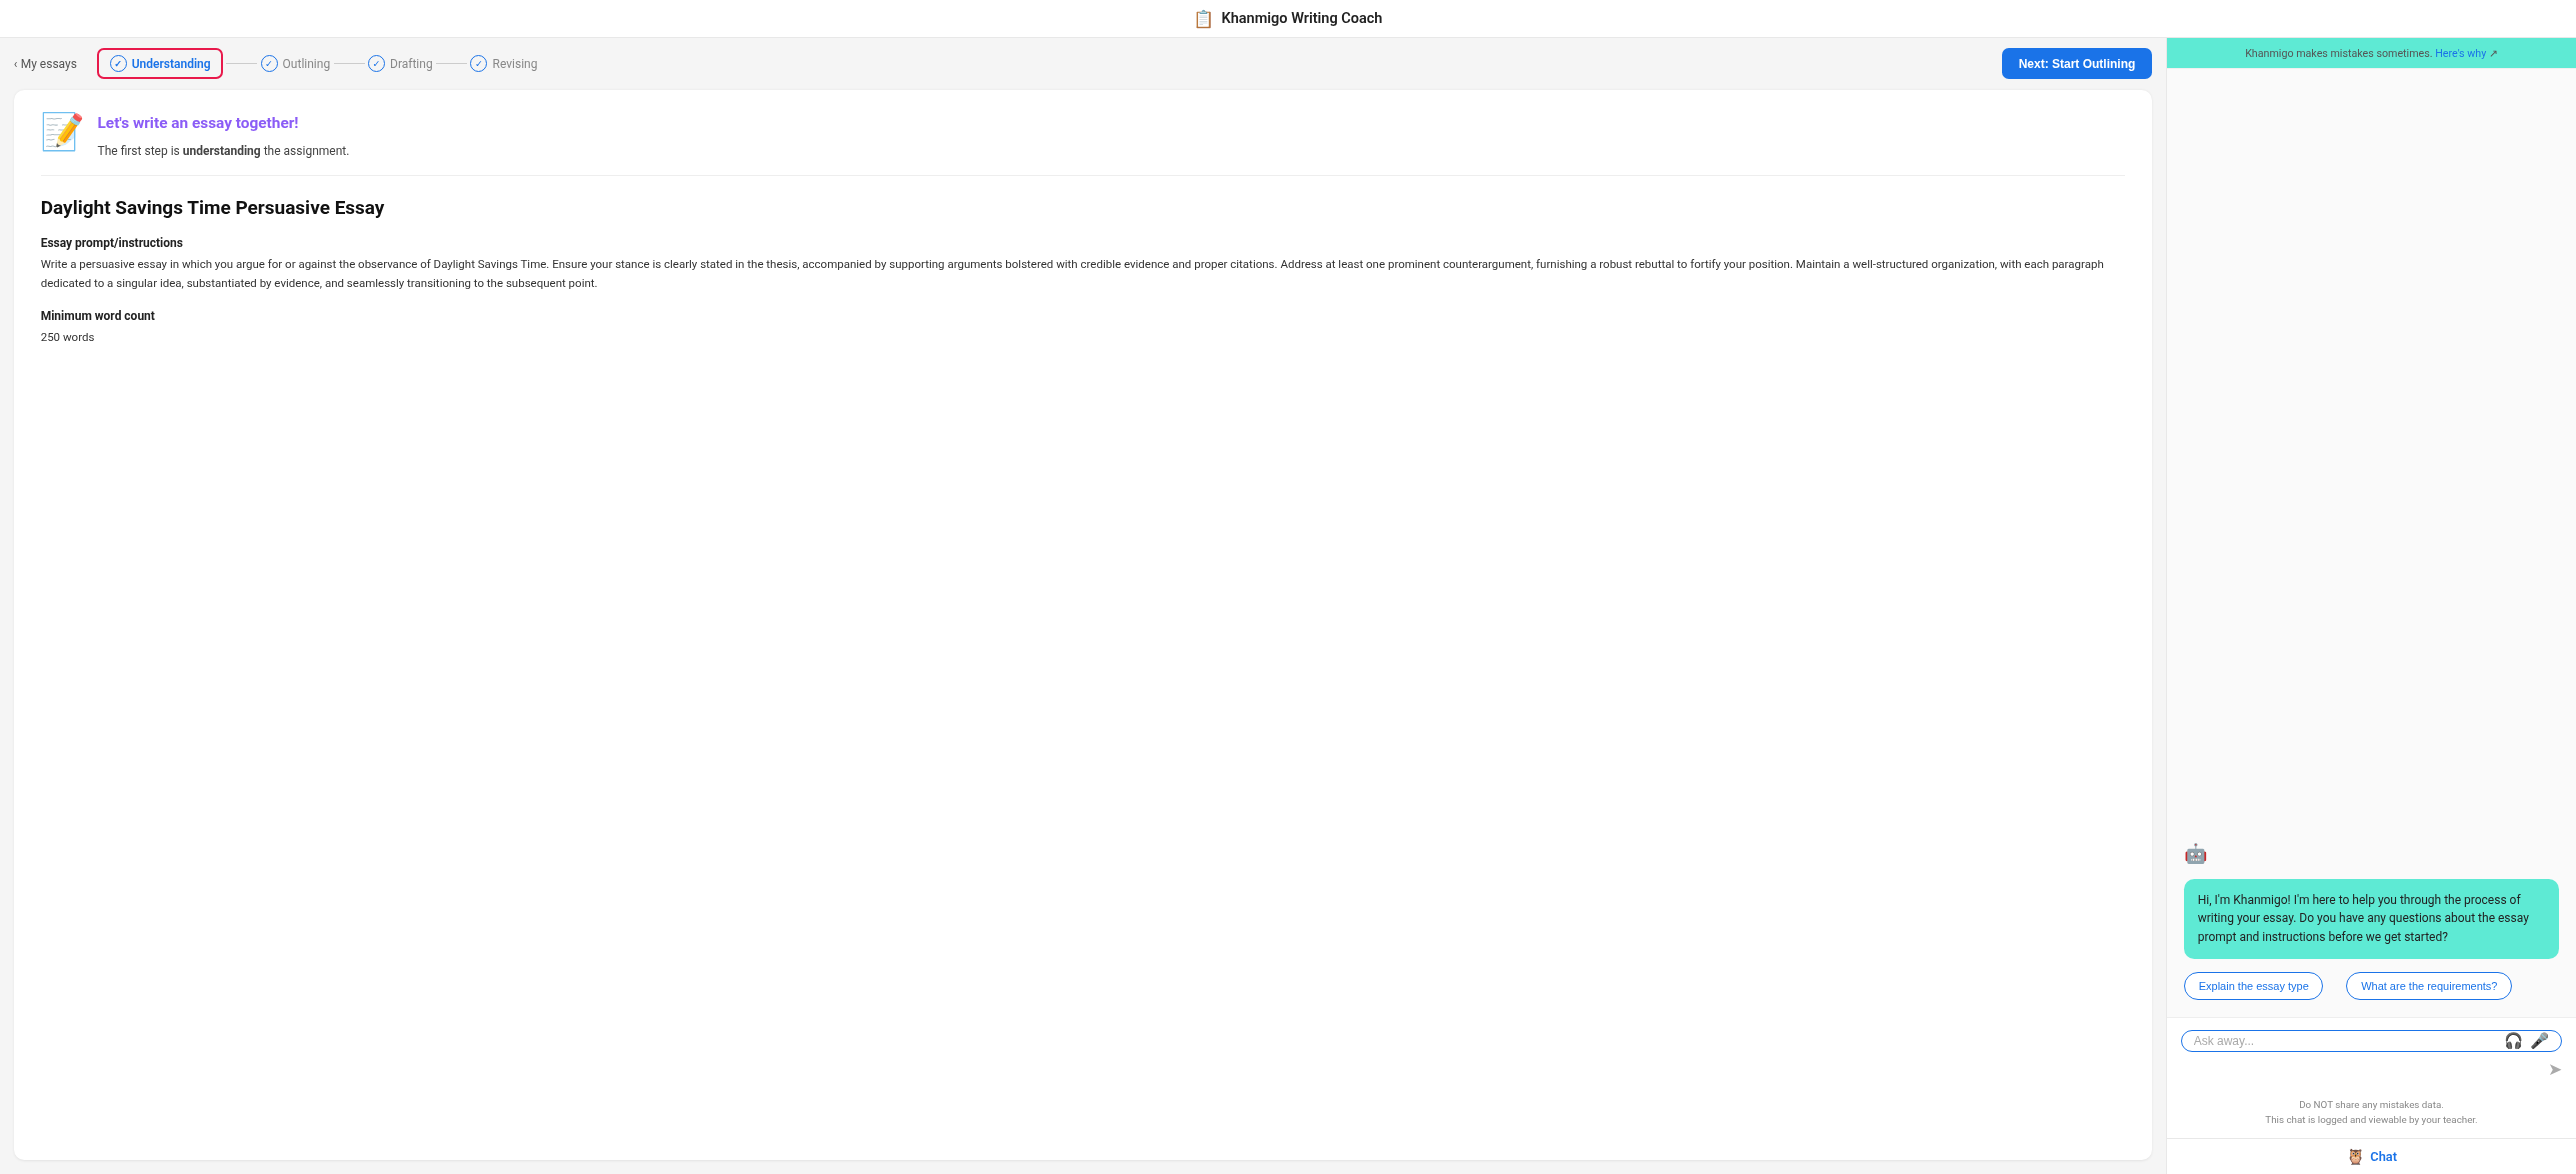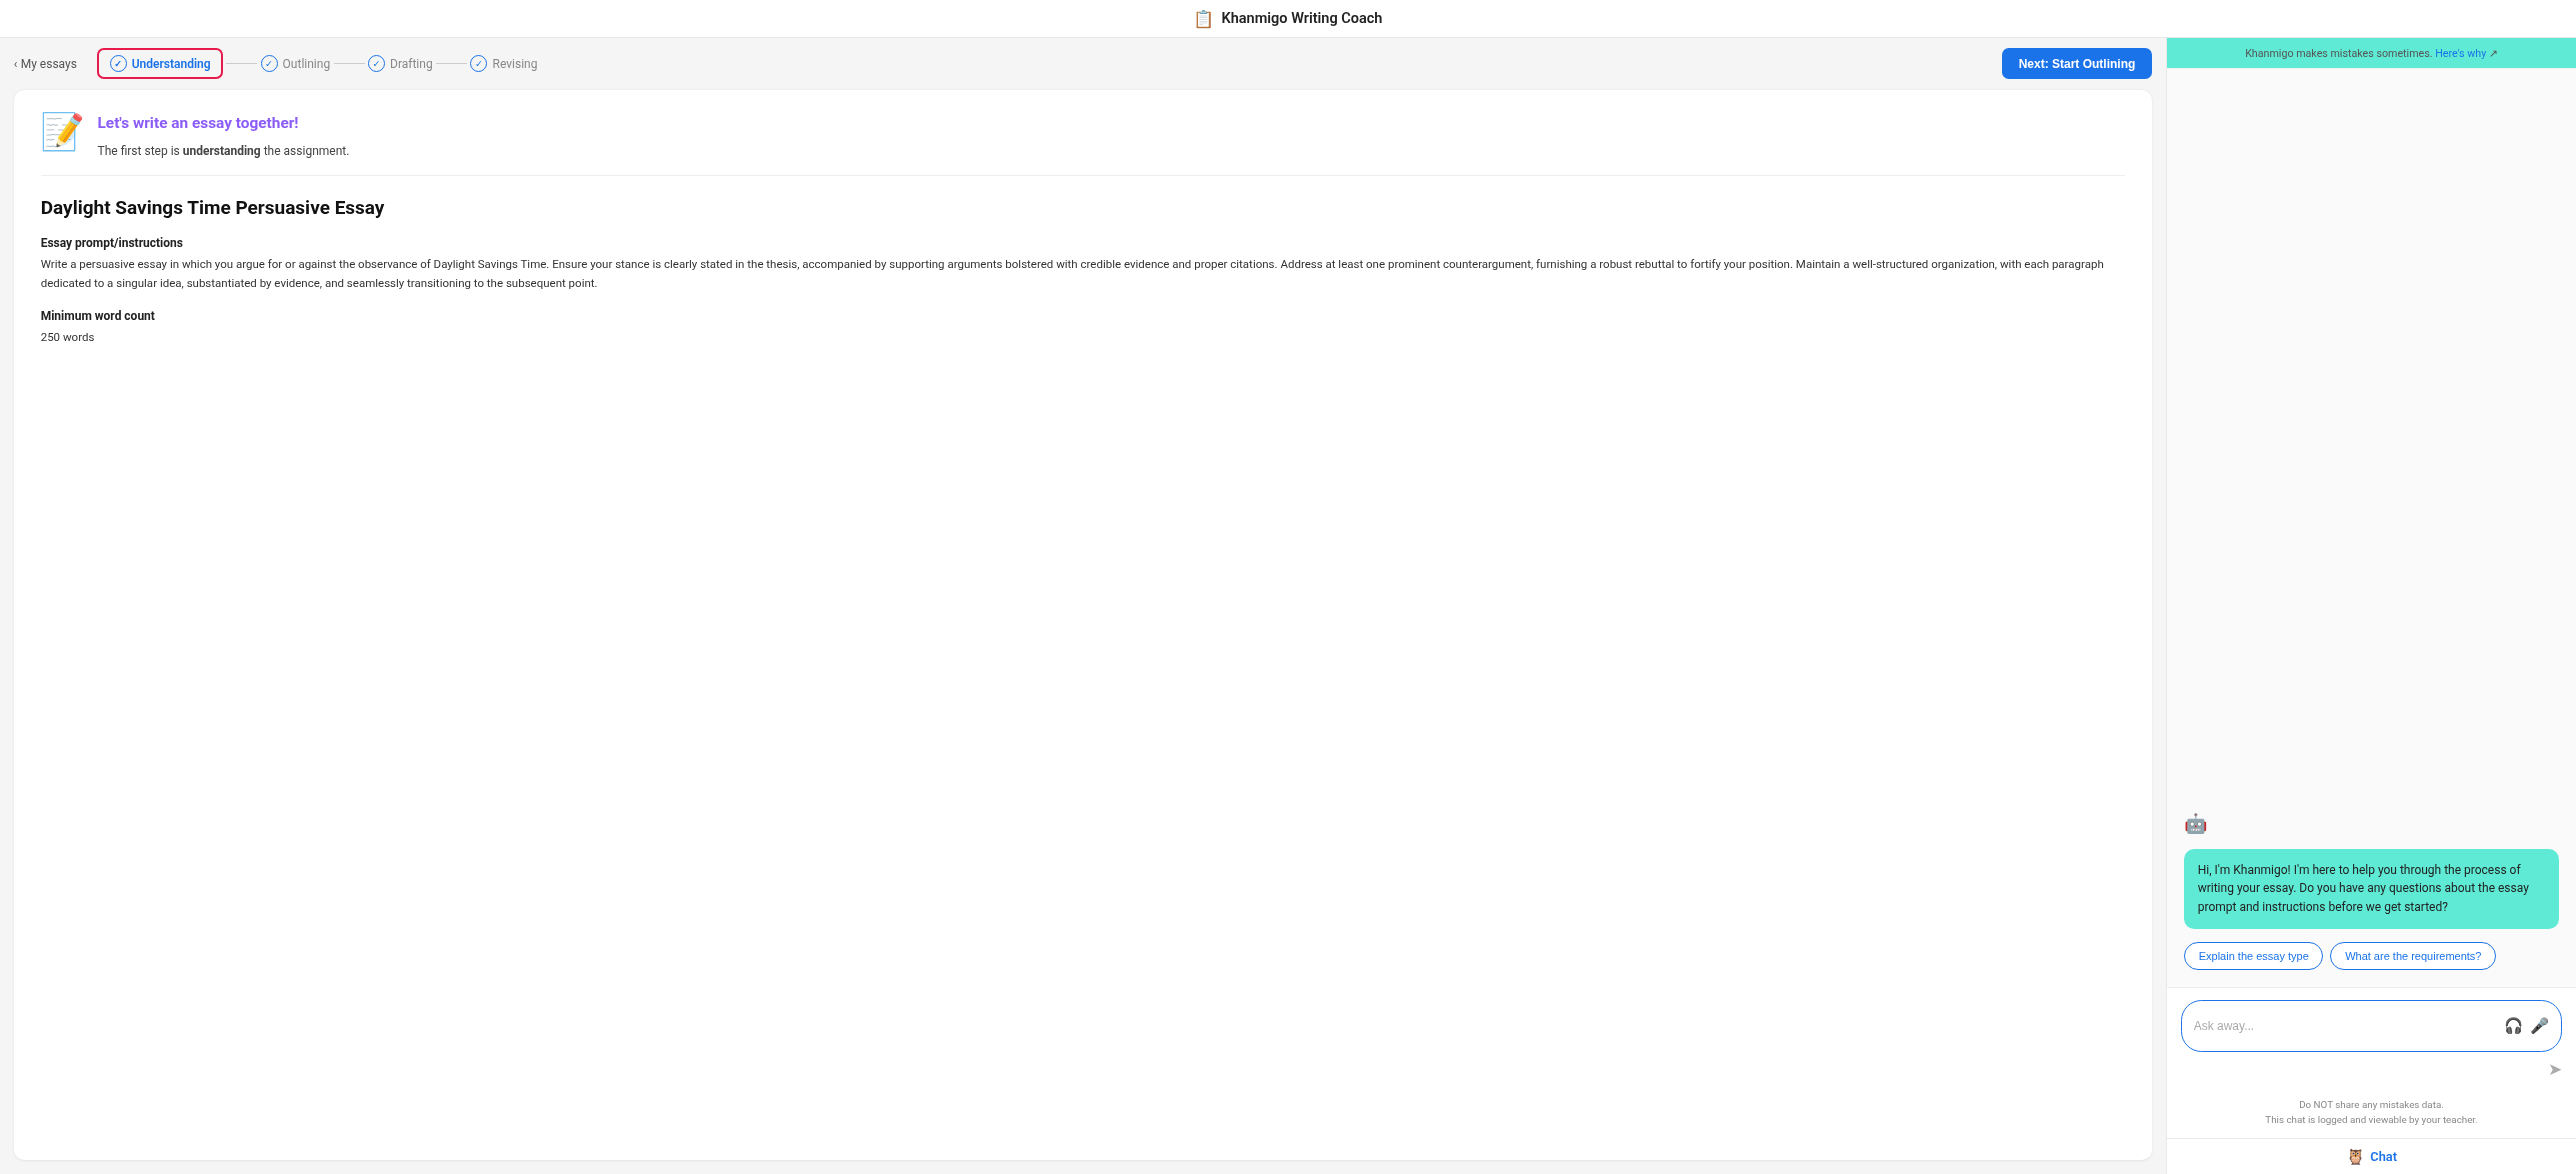--- a/index.html
+++ b/index.html
@@ -247,21 +247,21 @@
       border-radius: 10.2px;
       padding: 12px 13.7px;
       font-size: 12px;
       color: #222;
       line-height: 1.55;
       max-width: 100%;
     }
 
     .quick-replies {
       display: flex;
-      gap: 7px;
+      gap: 23px;
       flex-wrap: wrap;
     }
     .quick-reply-btn {
       border: 1.3px solid #1a73e8;
       background: #fff;
       color: #1a73e8;
       border-radius: 17px;
       padding: 6.8px 13.7px;
       font-size: 11px;
       cursor: pointer;
@@ -272,21 +272,21 @@
       padding: 12px 13.7px;
       border-top: 0.9px solid #eee;
       background: #fff;
     }
     .chat-input-row {
       display: flex;
       align-items: center;
       gap: 6.8px;
       border: 1.7px solid #1a73e8;
       border-radius: 20.5px;
-      padding: 16px 12px;
+      padding: 1px 12px;
       background: #fff;
     }
     .chat-input {
       flex: 1;
       border: none;
       outline: none;
       font-size: 12px;
       color: #333;
       background: transparent;
     }

